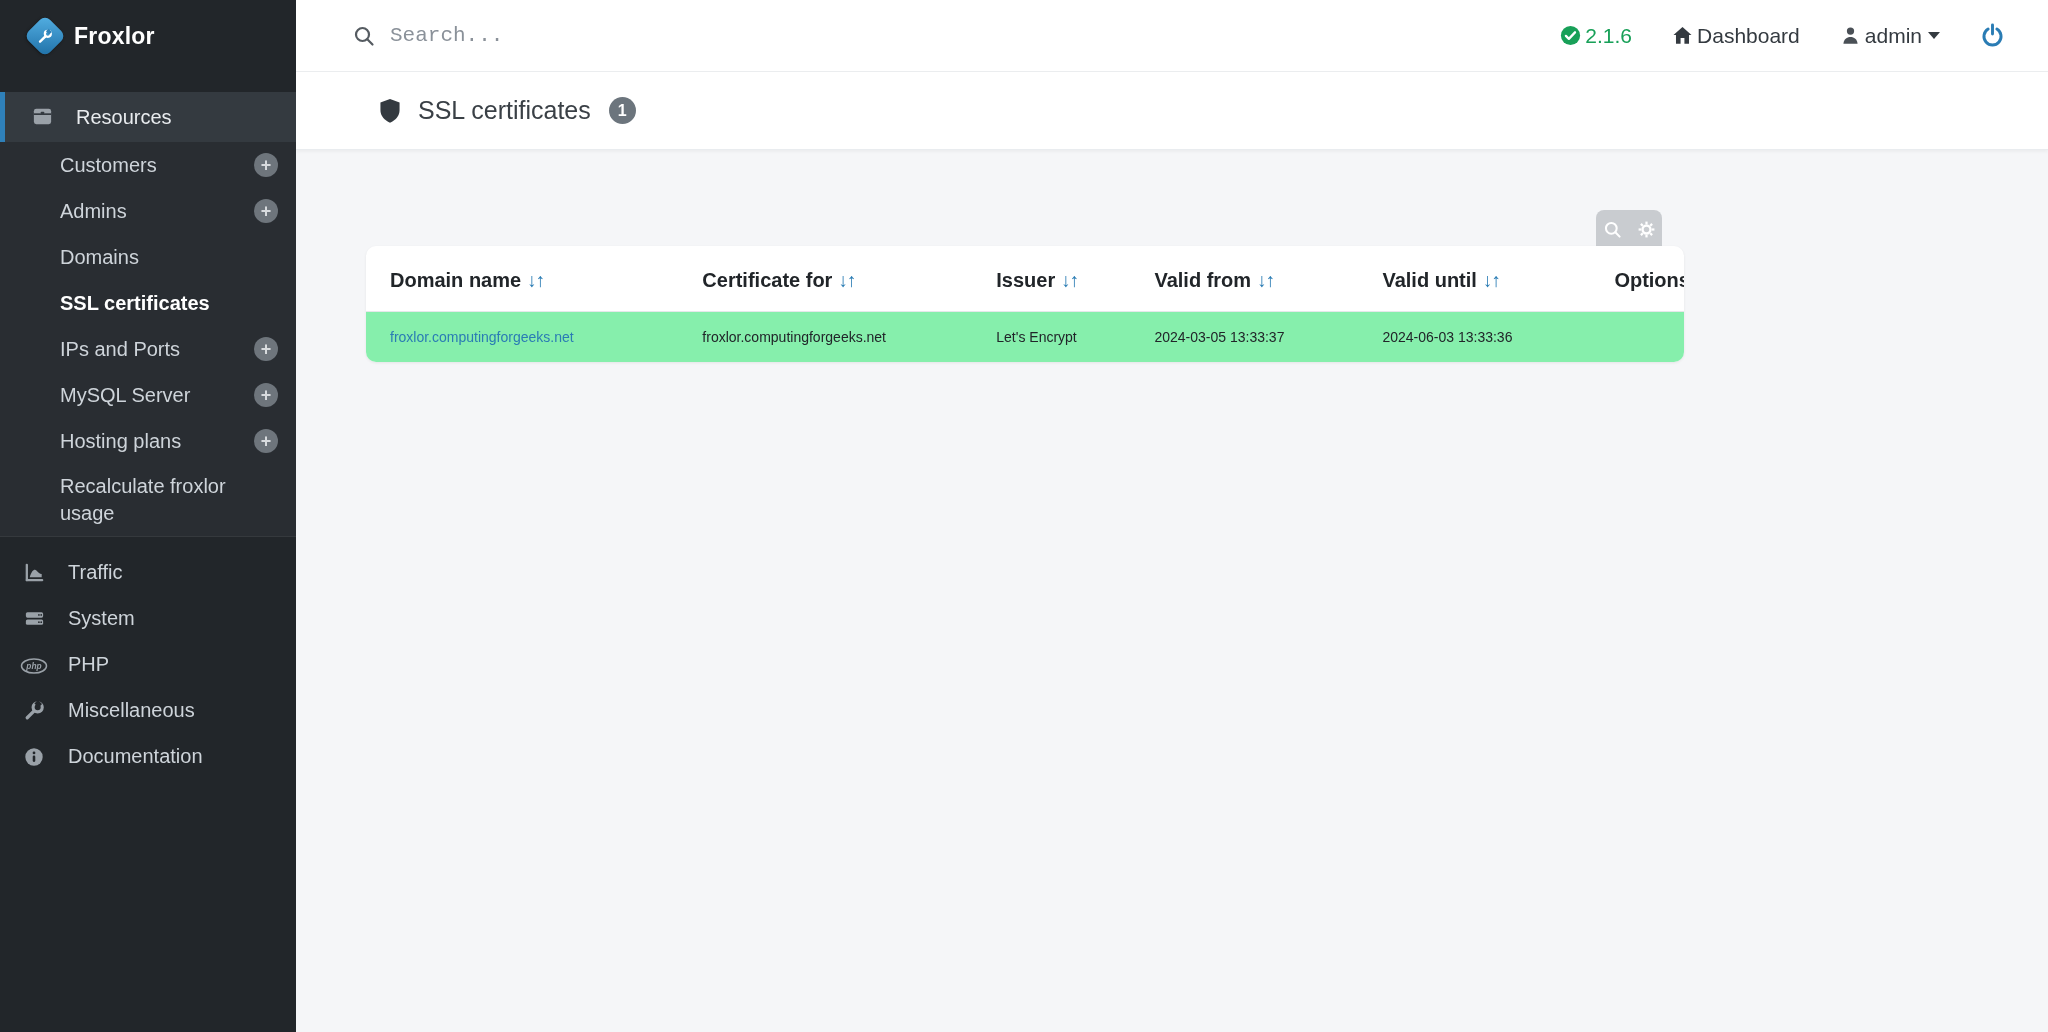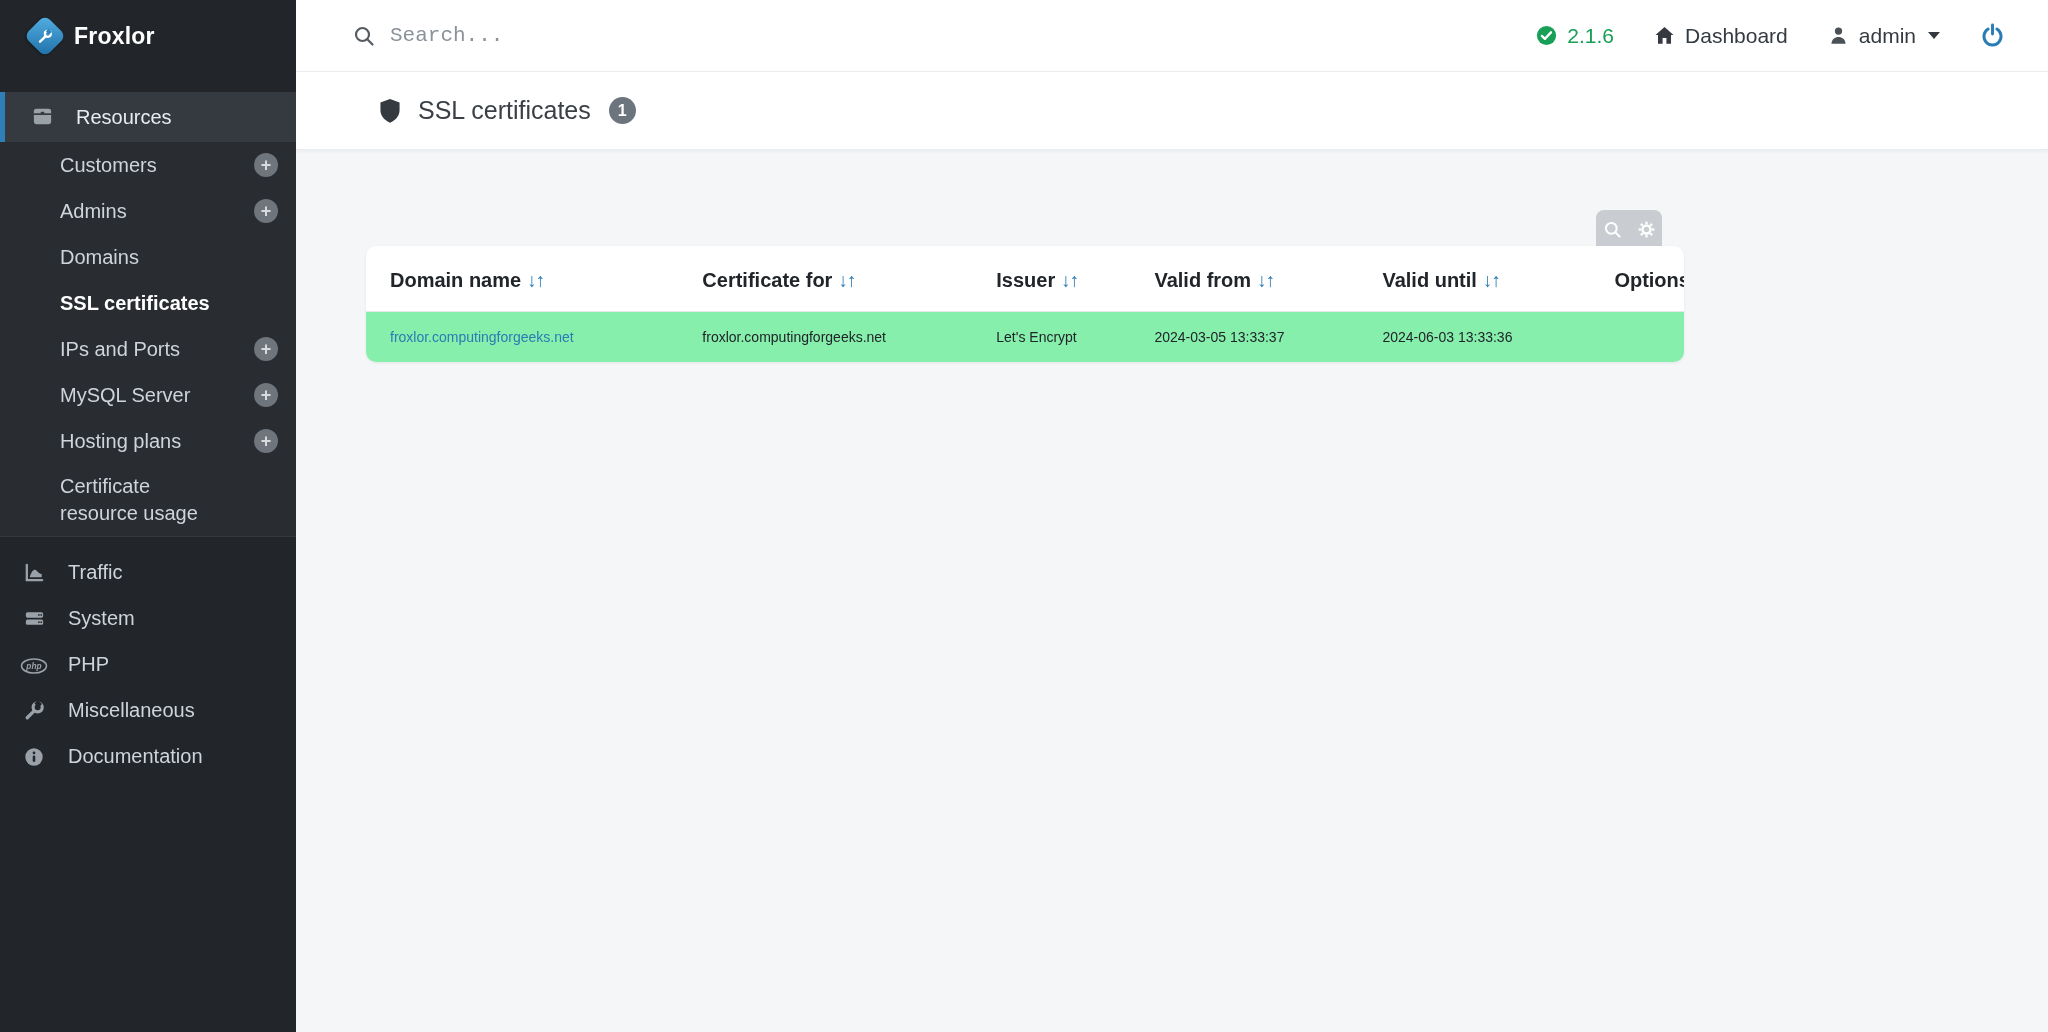--- a/index.html
+++ b/index.html
@@ -41,21 +41,21 @@
 
   
   .topbar { position:absolute; left:296px; top:0; width:1752px; height:72px;
     background:#ffffff; border-bottom:1px solid #ebedef;
     display:flex; align-items:center; padding:0 42px 0 56px; }
   .search-wrap { display:flex; align-items:center; gap:14px; flex:1; }
   .search-input { border:none; outline:none; font-size:21px; color:#495057;
     width:500px; font-family:Liberation Mono, monospace; background:transparent; }
   .search-input::placeholder { color:#8a9199; }
   .topbar-right { display:flex; align-items:center; gap:13px; }
-  .tb-group { display:flex; align-items:center; gap:9px; cursor:pointer; }
+  .tb-group { display:flex; align-items:center; gap:3px; cursor:pointer; }
   .version-text { color:#18a058; font-size:21px; }
   .tb-label { color:#343a40; font-size:21px; }
   .caret-down { width:0; height:0; border-left:6px solid transparent;
     border-right:6px solid transparent; border-top:7px solid #343a40; margin-left:3px; }
   .tb-sep { width:13px; }
 
   
   .title-band { position:absolute; left:296px; top:72px; width:1752px; height:78px;
     background:#ffffff; border-bottom:1px solid #e9ecef;
     box-shadow:0 2px 3px rgba(0,0,0,.04);
@@ -135,21 +135,21 @@
     </div>
     <div class="nav-item">
       <span>MySQL Server</span>
       <span class="plus-badge"></span>
     </div>
     <div class="nav-item">
       <span>Hosting plans</span>
       <span class="plus-badge"></span>
     </div>
     <div class="nav-item wrap">
-      <span>Certificate resource usage</span>
+      <span>Recalculate froxlor usage</span>
     </div>
   </nav>
 
   <nav class="nav-group2">
     <div class="nav-item2">
       <span class="icon-slot">
         <svg width="23" height="23" viewBox="0 0 24 24">
           <path d="M4 4v16" stroke="#9aa1a8" stroke-width="2.4" stroke-linecap="round"></path>
           <path d="M4 20h16" stroke="#9aa1a8" stroke-width="2.4" stroke-linecap="round"></path>
           <path d="M7 17c1.5-5.5 3.5-8 5.5-8 2 0 2.5 3.6 7 4.6V17z" fill="#9aa1a8"></path>

